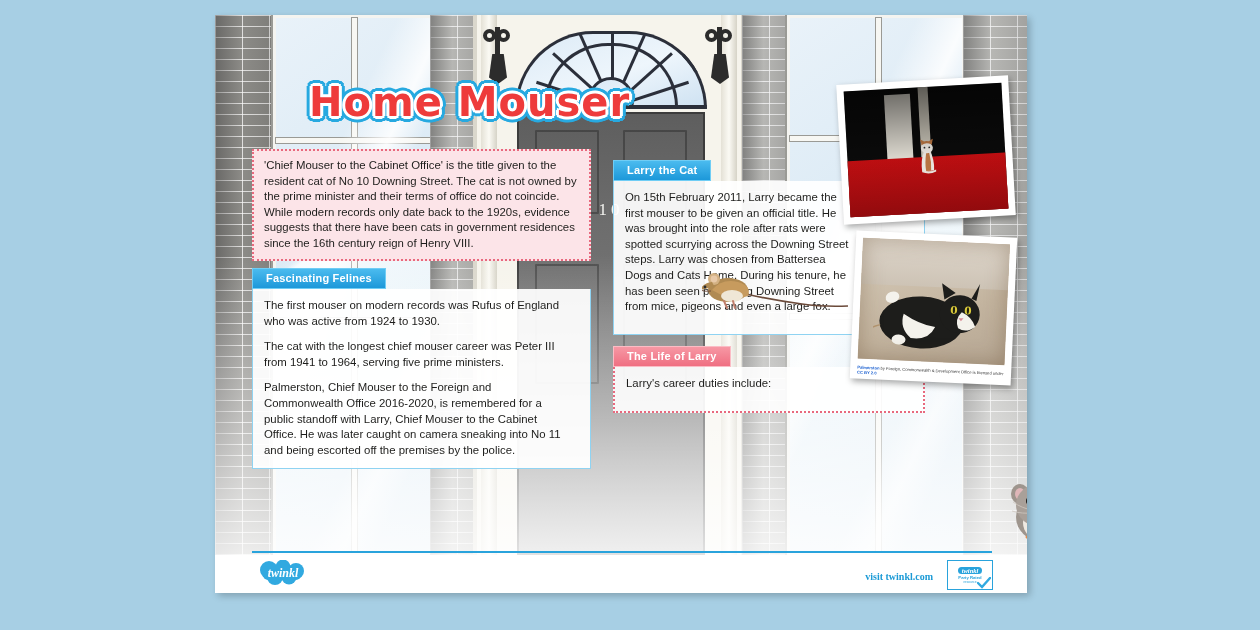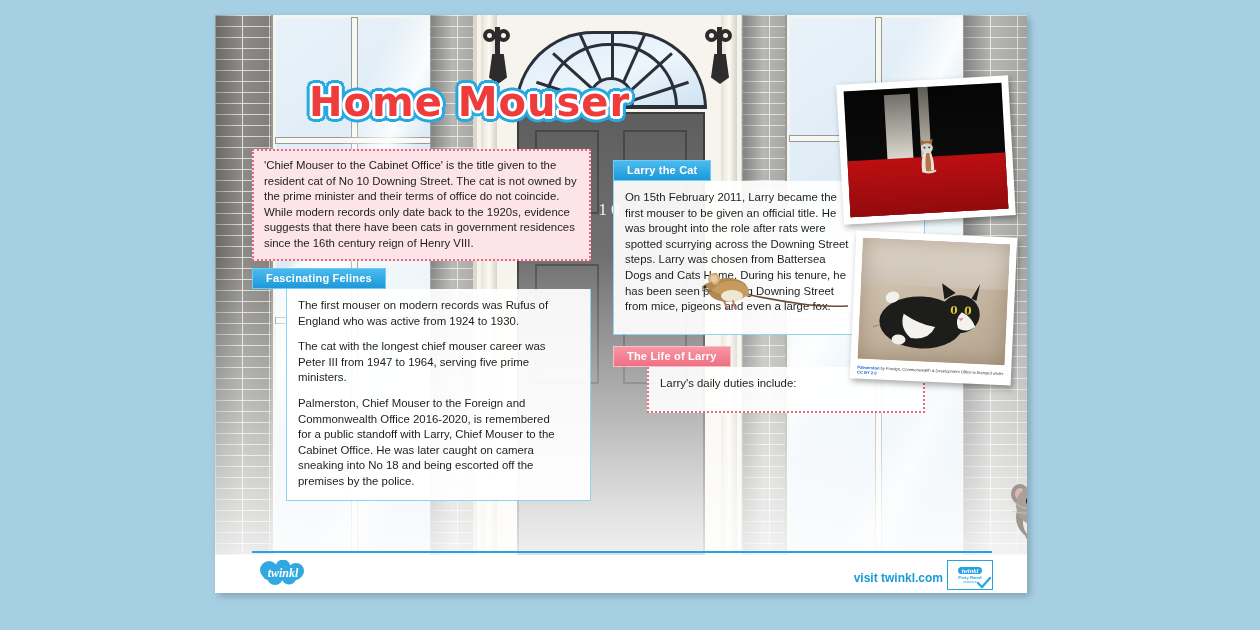--- a/index.html
+++ b/index.html
@@ -185,21 +185,20 @@
   .sec-head.pink {
     background: linear-gradient(180deg,#f79aa6,#ef6d80);
     box-shadow: inset 0 0 0 1px #fbbcc5;
   }
 
   .sec-body {
     border: 1.6px solid #8fd3f2;
     border-top: none;
     padding: 9px 26px 10px 11px;
     background: rgba(255,255,255,0.93);
-    margin-left: 34px;
   }
   .sec-body p + p { margin-top: 10px; }
 
   .sec-body.dotted {
     border: 2px dotted #e8697e; border-top: none;
     background: rgba(255,255,255,0.90);
   }
 
   .larry-body {
     border: 1.6px solid #8fd3f2; border-top: none;
@@ -266,22 +265,22 @@
   .twinkl-logo {
     position: absolute; left: 40px; top: 545px; width: 56px; height: 26px;
   }
   .twinkl-word {
     position: absolute; left: 0; top: 0; width: 56px; height: 26px;
     display: flex; align-items: center; justify-content: center;
     color: #fff; font-style: italic; font-weight: bold; font-size: 12px;
     font-family: "Liberation Serif", serif;
   }
   .visit-link {
-    position: absolute; right: 84px; top: 556px;
-    color: #1b9ad6; font-size: 12px; font-weight: bold;
+    position: absolute; right: 94px; top: 556px;
+    color: #1b9ad6; font-size: 10px; font-weight: bold; font-family: Liberation Serif, serif;
   }
   .badge {
     position: absolute; right: 34px; top: 545px; width: 46px; height: 30px;
     border: 1.5px solid #29a3dc; background: #fff;
     display: flex; flex-direction: column; align-items: center; justify-content: center;
   }
   .badge .b-cloud {
     color: #fff; font-style: italic; font-weight: bold; font-size: 6.5px;
     font-family: "Liberation Serif", serif;
     background: #29a3dc; border-radius: 6px; padding: 0 4px;
@@ -372,36 +371,36 @@
   <div class="content">
 
     <div class="intro-box">
       <div class="body-text">'Chief Mouser to the Cabinet Office' is the title given to the resident cat of No 10 Downing Street. The cat is not owned by the prime minister and their terms of office do not coincide. While modern records only date back to the 1920s, evidence suggests that there have been cats in government residences since the 16th century reign of Henry VIII.</div>
     </div>
 
     <div class="col-left">
       <div class="sec-head blue">Fascinating Felines</div>
       <div class="sec-body">
         <p class="body-text">The first mouser on modern records was Rufus of England who was active from 1924 to 1930.</p>
-        <p class="body-text">The cat with the longest chief mouser career was Peter III from 1947 to 1964, serving five prime ministers.</p>
-        <p class="body-text">Palmerston, Chief Mouser to the Foreign and Commonwealth Office 2016-2020, is remembered for a public standoff with Larry, Chief Mouser to the Cabinet Office. He was later caught on camera sneaking into No 18 and being escorted off the premises by the police.</p>
+        <p class="body-text">The cat with the longest chief mouser career was Peter III from 1941 to 1964, serving five prime ministers.</p>
+        <p class="body-text">Palmerston, Chief Mouser to the Foreign and Commonwealth Office 2016-2020, is remembered for a public standoff with Larry, Chief Mouser to the Cabinet Office. He was later caught on camera sneaking into No 11 and being escorted off the premises by the police.</p>
       </div>
     </div>
 
     <div class="col-right">
       <div class="sec-head blue">Larry the Cat</div>
       <div class="larry-body">
         <p class="body-text" style="width:226px">On 15th February 2011, Larry became the first mouser to be given an official title. He was brought into the role after rats were spotted scurrying across the Downing Street steps. Larry was chosen from Battersea Dogs and Cats Home. During his tenure, he has been seen protecting Downing Street from mice, pigeons and even a large fox.</p>
       </div>
 
       <div style="height:11px"></div>
 
       <div class="sec-head pink">The Life of Larry</div>
       <div class="sec-body dotted">
-        <div class="body-text">Larry's daily duties include:</div>
+        <div class="body-text">Larry's career duties include:</div>
         <ul class="duty-list">
         </ul>
       </div>
     </div>
 
     <div class="photo photo1">
       <div class="inner">
         <div class="p1-col" style="left:40px;top:6px;width:26px;height:96px;background:#e6e2d8"></div>
         <div class="p1-col" style="left:74px;top:0;width:10px;height:110px;background:#cfcabd"></div>
         <div class="p1-step" style="left:0;top:84px;width:158px;height:10px;background:#a9a396"></div>

